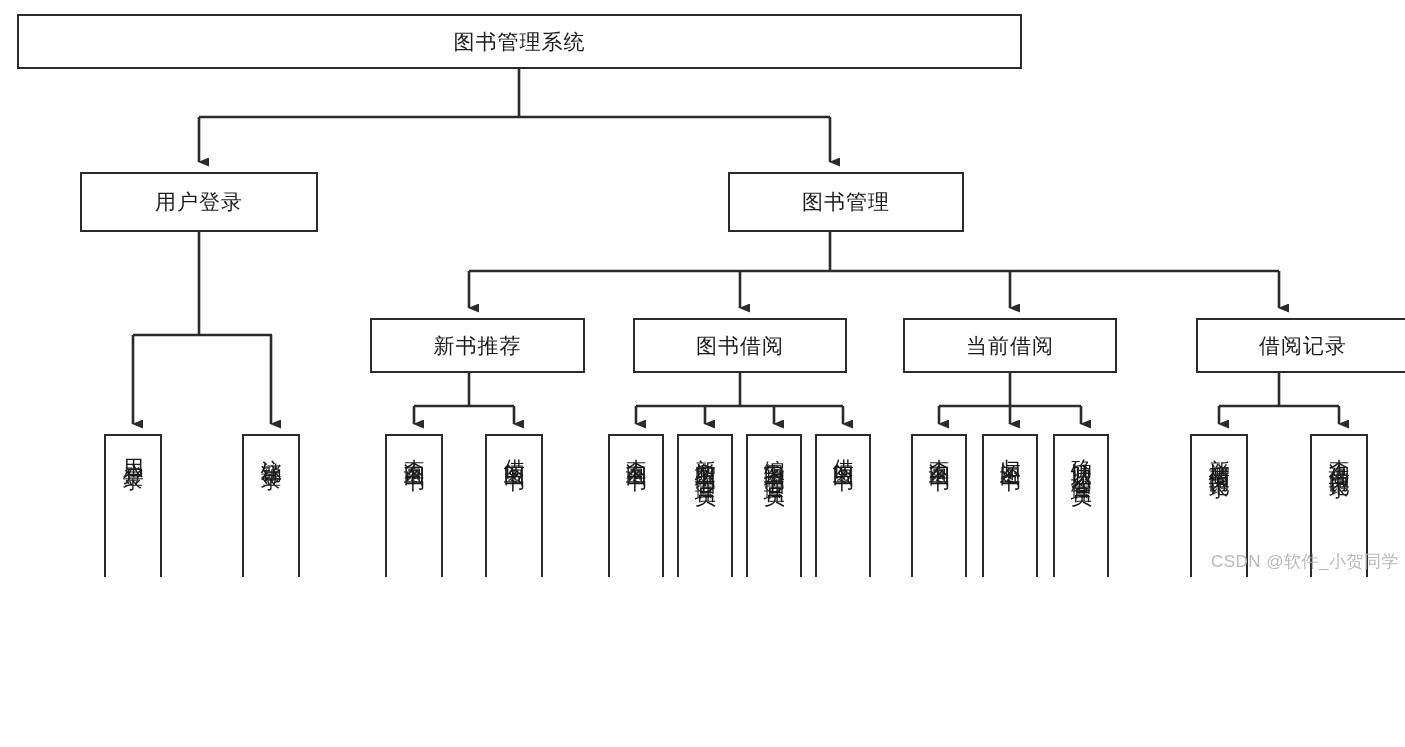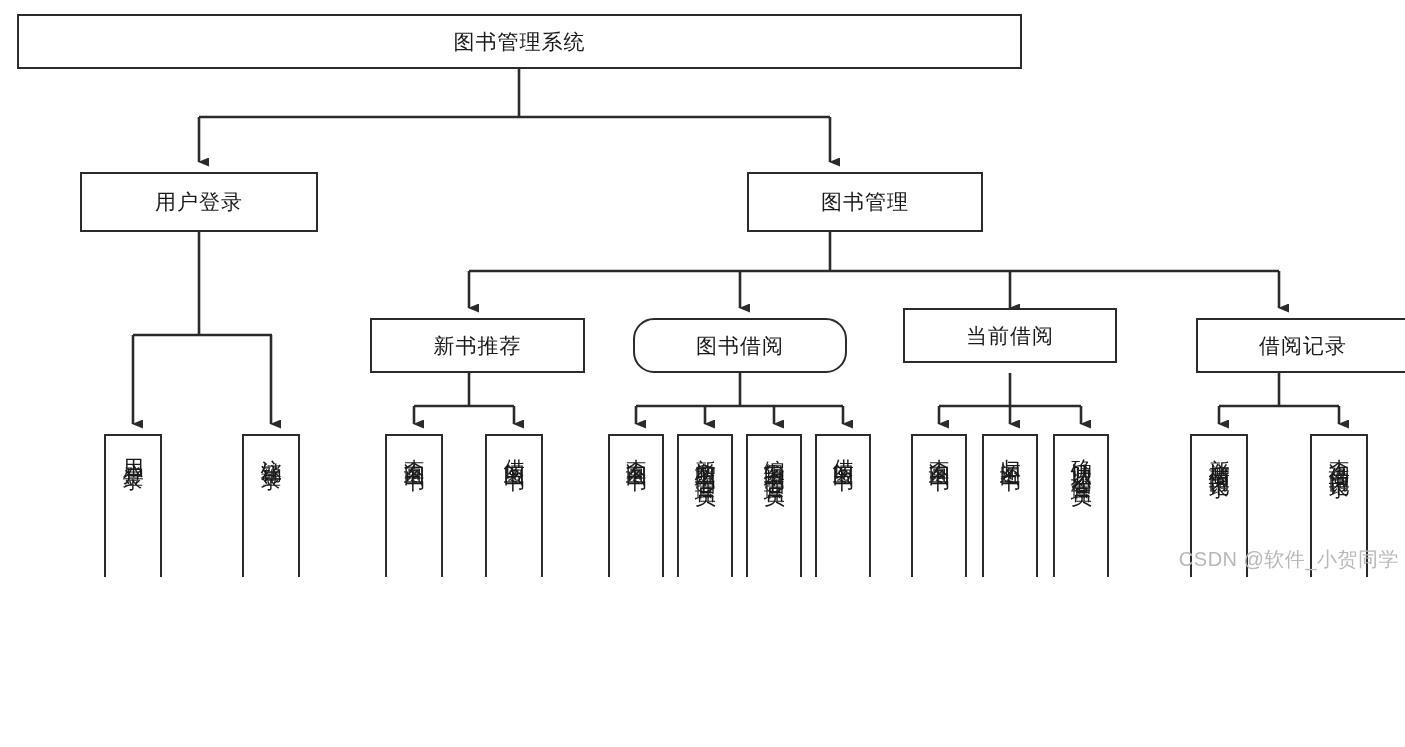--- a/index.html
+++ b/index.html
@@ -54,21 +54,21 @@
   }
   .node.vert .vlabel {
     writing-mode: vertical-rl;
     text-orientation: upright;
     white-space: nowrap;
   }
   #watermark {
     position: absolute;
     right: 6px;
     bottom: 4px;
-    font-size: 20px;
+    font-size: 17px;
     color: #b8b8b8;
     letter-spacing: 0.5px;
     white-space: nowrap;
     user-select: none;
   }
 </style>
 </head>
 <body>
 
 <div id="canvas">
@@ -139,31 +139,31 @@
     </g>
   </svg>
 
   <div class="node horiz" style="left:17px; top:14px; width:1005px; height:55px;">
     <span>图书管理系统</span>
   </div>
 
   <div class="node horiz" style="left:80px; top:172px; width:238px; height:60px;">
     <span>用户登录</span>
   </div>
-  <div class="node horiz" style="left:747px; top:172px; width:236px; height:60px;">
+  <div class="node horiz" style="left:728px; top:172px; width:236px; height:60px;">
     <span>图书管理</span>
   </div>
 
   <div class="node horiz" style="left:362px; top:318px; width:215px; height:55px;margin-left:8px;">
     <span>新书推荐</span>
   </div>
-  <div class="node horiz" style="left:633px; top:318px; width:214px; height:55px;border-radius:21px;">
+  <div class="node horiz" style="left:633px; top:318px; width:214px; height:55px;">
     <span>图书借阅</span>
   </div>
-  <div class="node horiz" style="left:903px; top:308px; width:214px; height:55px;">
+  <div class="node horiz" style="left:903px; top:318px; width:214px; height:55px;">
     <span>当前借阅</span>
   </div>
   <div class="node horiz" style="left:1172px; top:318px; width:214px; height:55px;margin-left:24px;">
     <span>借阅记录</span>
   </div>
 
   <div class="node vert" style="left:104px; top:434px; width:58px; height:300px;">
     <span class="vlabel">用户登录</span>
   </div>
   <div class="node vert" style="left:242px; top:434px; width:58px; height:300px;">

